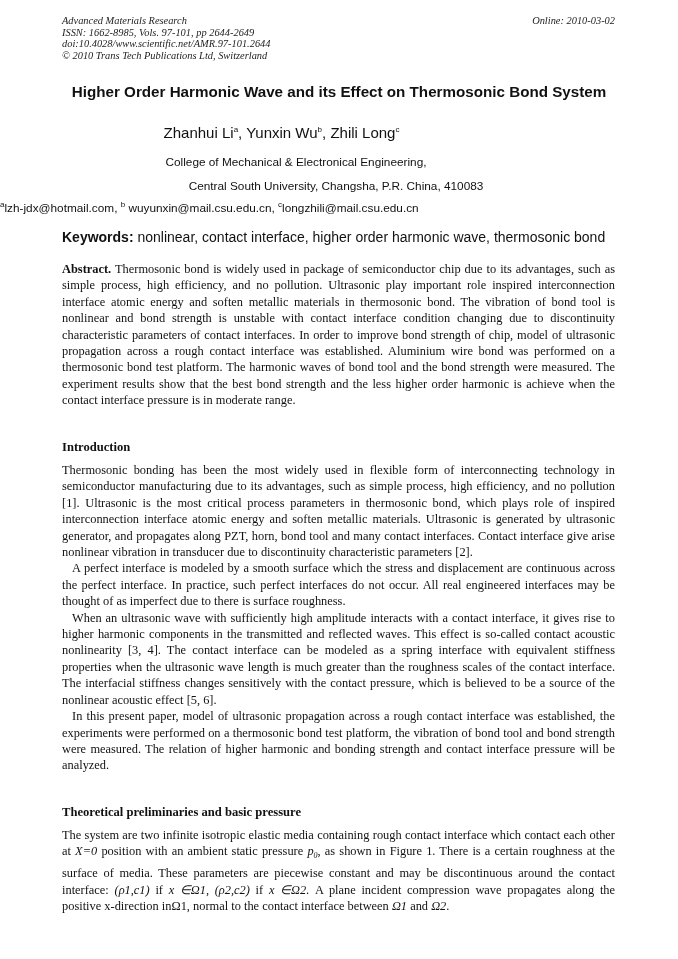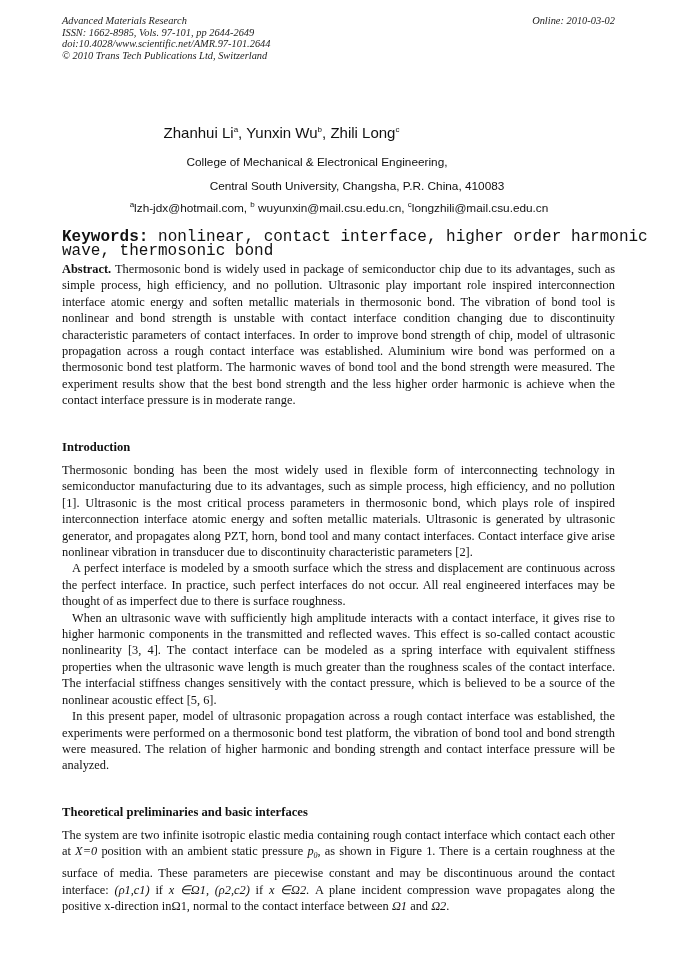--- a/index.html
+++ b/index.html
@@ -3,25 +3,25 @@
 <meta charset="utf-8">
 <style>
   html, body { margin: 0; padding: 0; background: #ffffff; }
   body { width: 678px; height: 959px; position: relative; overflow: hidden; color: #111; }
   .page { position: absolute; left: 0; top: 0; width: 678px; height: 959px; }
   .hdr-left { position: absolute; left: 62px; top: 15px; font-family: "Liberation Serif", serif; font-style: italic; font-size: 10.4px; line-height: 11.5px; color: #222; }
   .hdr-right { position: absolute; right: 63px; top: 15px; font-family: "Liberation Serif", serif; font-style: italic; font-size: 10.4px; line-height: 11.5px; color: #222; }
   .title { position: absolute; left: 70px; width: 538px; top: 82px; text-align: center; font-family: "Liberation Sans", sans-serif; font-weight: bold; font-size: 15.2px; line-height: 19px; color: #111; }
   .authors { position: absolute; left: 0; width: 563px; top: 124px; text-align: center; font-family: "Liberation Sans", sans-serif; font-size: 15px; line-height: 18px; }
   .authors sup, .emails sup { font-size: 8px; vertical-align: super; line-height: 0; }
-  .affil { position: absolute; left: 0; width: 592px; text-align: center; font-family: "Liberation Sans", sans-serif; font-size: 11.8px; line-height: 14px; margin-left: 21px; }
+  .affil { position: absolute; left: 0; width: 592px; text-align: center; font-family: "Liberation Sans", sans-serif; font-size: 11.8px; line-height: 14px; }
   .affil1 { top: 155px; }
   .affil2 { top: 179px; padding-left: 40px; }
-  .emails { position: absolute; left: 0; width: 678px; top: 201px; text-align: center; font-family: "Liberation Sans", sans-serif; font-size: 11.8px; line-height: 14px; }
-  .keywords { position: absolute; left: 62px; top: 230px; font-family: Liberation Mono, monospace; font-size: 16px; line-height: 14px; }
+  .emails { position: absolute; left: 0; width: 678px; top: 201px; text-align: left; font-family: "Liberation Sans", sans-serif; font-size: 11.8px; line-height: 14px; }
+  .keywords { position: absolute; left: 62px; top: 230px; font-family: Liberation Sans, sans-serif; font-size: 14px; line-height: 14px; }
   .keywords b { font-weight: bold; }
   .body { position: absolute; left: 62px; width: 553px; font-family: "Liberation Serif", serif; font-size: 12.4px; line-height: 16.4px; text-align: justify; }
   .abstract { top: 261px; }
   .abstract b { font-weight: bold; }
   .h-intro { position: absolute; left: 62px; top: 440px; font-family: "Liberation Serif", serif; font-weight: bold; font-size: 12.6px; }
   .intro { top: 462px; }
   .h-theory { position: absolute; left: 62px; top: 805px; font-family: "Liberation Serif", serif; font-weight: bold; font-size: 12.6px; }
   .theory { top: 827px; }
   .body p { margin: 0; }
   .body p.indent { text-indent: 10px; }
@@ -33,20 +33,21 @@
 <div class="page">
 
   <div class="hdr-left">
     <div>Advanced Materials Research</div>
     <div>ISSN: 1662-8985, Vols. 97-101, pp 2644-2649</div>
     <div>doi:10.4028/www.scientific.net/AMR.97-101.2644</div>
     <div>© 2010 Trans Tech Publications Ltd, Switzerland</div>
   </div>
   <div class="hdr-right">Online: 2010-03-02</div>
 
+  <div class="title">Higher Order Harmonic Wave and its Effect on Thermosonic Bond System</div>
 
   <div class="authors">
     <span>Zhanhui Li</span><sup>a</sup>, <span>Yunxin Wu</span><sup>b</sup>, <span>Zhili Long</span><sup>c</sup>
   </div>
 
   <div class="affil affil1">College of Mechanical &amp; Electronical Engineering,</div>
   <div class="affil affil2">Central South University, Changsha, P.R. China, 410083</div>
 
   <div class="emails">
     <sup>a</sup><span>lzh-jdx@hotmail.com</span>, <sup>b</sup> <span>wuyunxin@mail.csu.edu.cn</span>, <sup>c</sup><span>longzhili@mail.csu.edu.cn</span>
@@ -61,18 +62,18 @@
   </div>
 
   <div class="h-intro">Introduction</div>
   <div class="body intro">
     <p>Thermosonic bonding has been the most widely used in flexible form of interconnecting technology in semiconductor manufacturing due to its advantages, such as simple process, high efficiency, and no pollution [1].  Ultrasonic is the most critical process parameters in thermosonic bond, which plays role of inspired interconnection interface atomic energy and soften metallic materials. Ultrasonic is generated by ultrasonic generator, and propagates along PZT, horn, bond tool and many contact interfaces. Contact interface give arise nonlinear vibration in transducer due to discontinuity characteristic parameters [2].</p>
     <p class="indent">A perfect interface is modeled by a smooth surface which the stress and displacement are continuous across the perfect interface. In practice, such perfect interfaces do not occur. All real engineered interfaces may be thought of as imperfect due to there is surface roughness.</p>
     <p class="indent">When an ultrasonic wave with sufficiently high amplitude interacts with a contact interface, it gives rise to higher harmonic components in the transmitted and reflected waves. This effect is so-called contact acoustic nonlinearity [3, 4]. The contact interface can be modeled as a spring interface with equivalent stiffness properties when the ultrasonic wave length is much greater than the roughness scales of the contact interface. The interfacial stiffness changes sensitively with the contact pressure, which is believed to be a source of the nonlinear acoustic effect [5, 6].</p>
     <p class="indent">In this present paper, model of ultrasonic propagation across a rough contact interface was established, the experiments were performed on a thermosonic bond test platform, the vibration of bond tool and bond strength were measured. The relation of higher harmonic and bonding strength and contact interface pressure will be analyzed.</p>
   </div>
 
-  <div class="h-theory">Theoretical preliminaries and basic interfaces</div>
+  <div class="h-theory">Theoretical preliminaries and basic pressure</div>
   <div class="body theory">
     <p><span>The system are two infinite isotropic elastic media containing rough contact interface which contact each other at </span><i>X=0</i><span> position with an ambient static pressure </span><i><span>p</span><sub style="font-size:8px">0</sub></i><span>, as shown in Figure 1. There is a certain roughness at the surface of media. These parameters are piecewise constant and may be discontinuous around the contact interface: </span><i>(ρ1,c1)</i><span> if </span><i>x ∈Ω1</i><span>, </span><i>(ρ2,c2)</i><span> if </span><i>x ∈Ω2</i><span>. A plane incident compression wave propagates along the positive x-direction inΩ1, normal to the contact interface between </span><i>Ω1</i><span> and </span><i>Ω2</i><span>.</span></p>
   </div>
 
 </div>
 
 </body></html>

